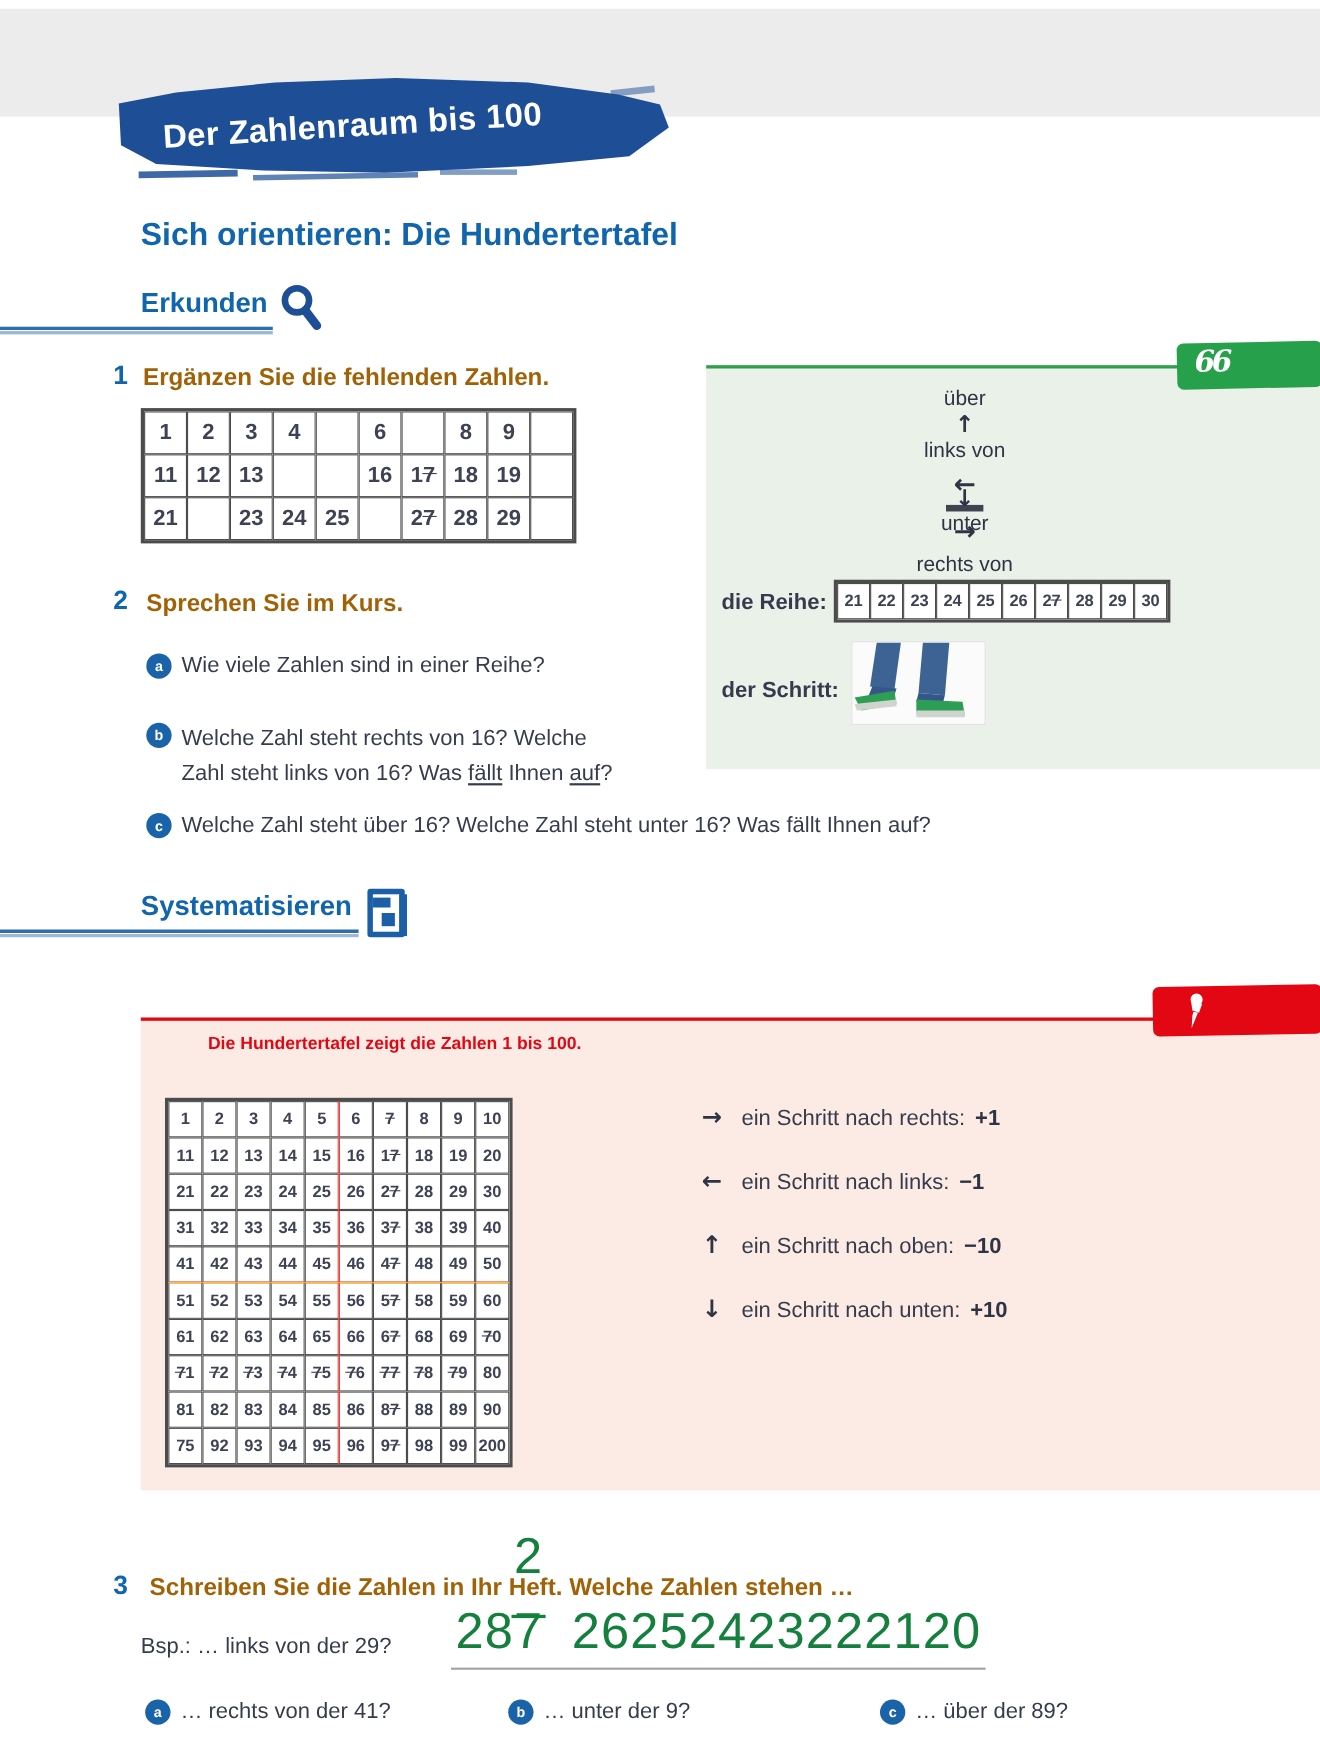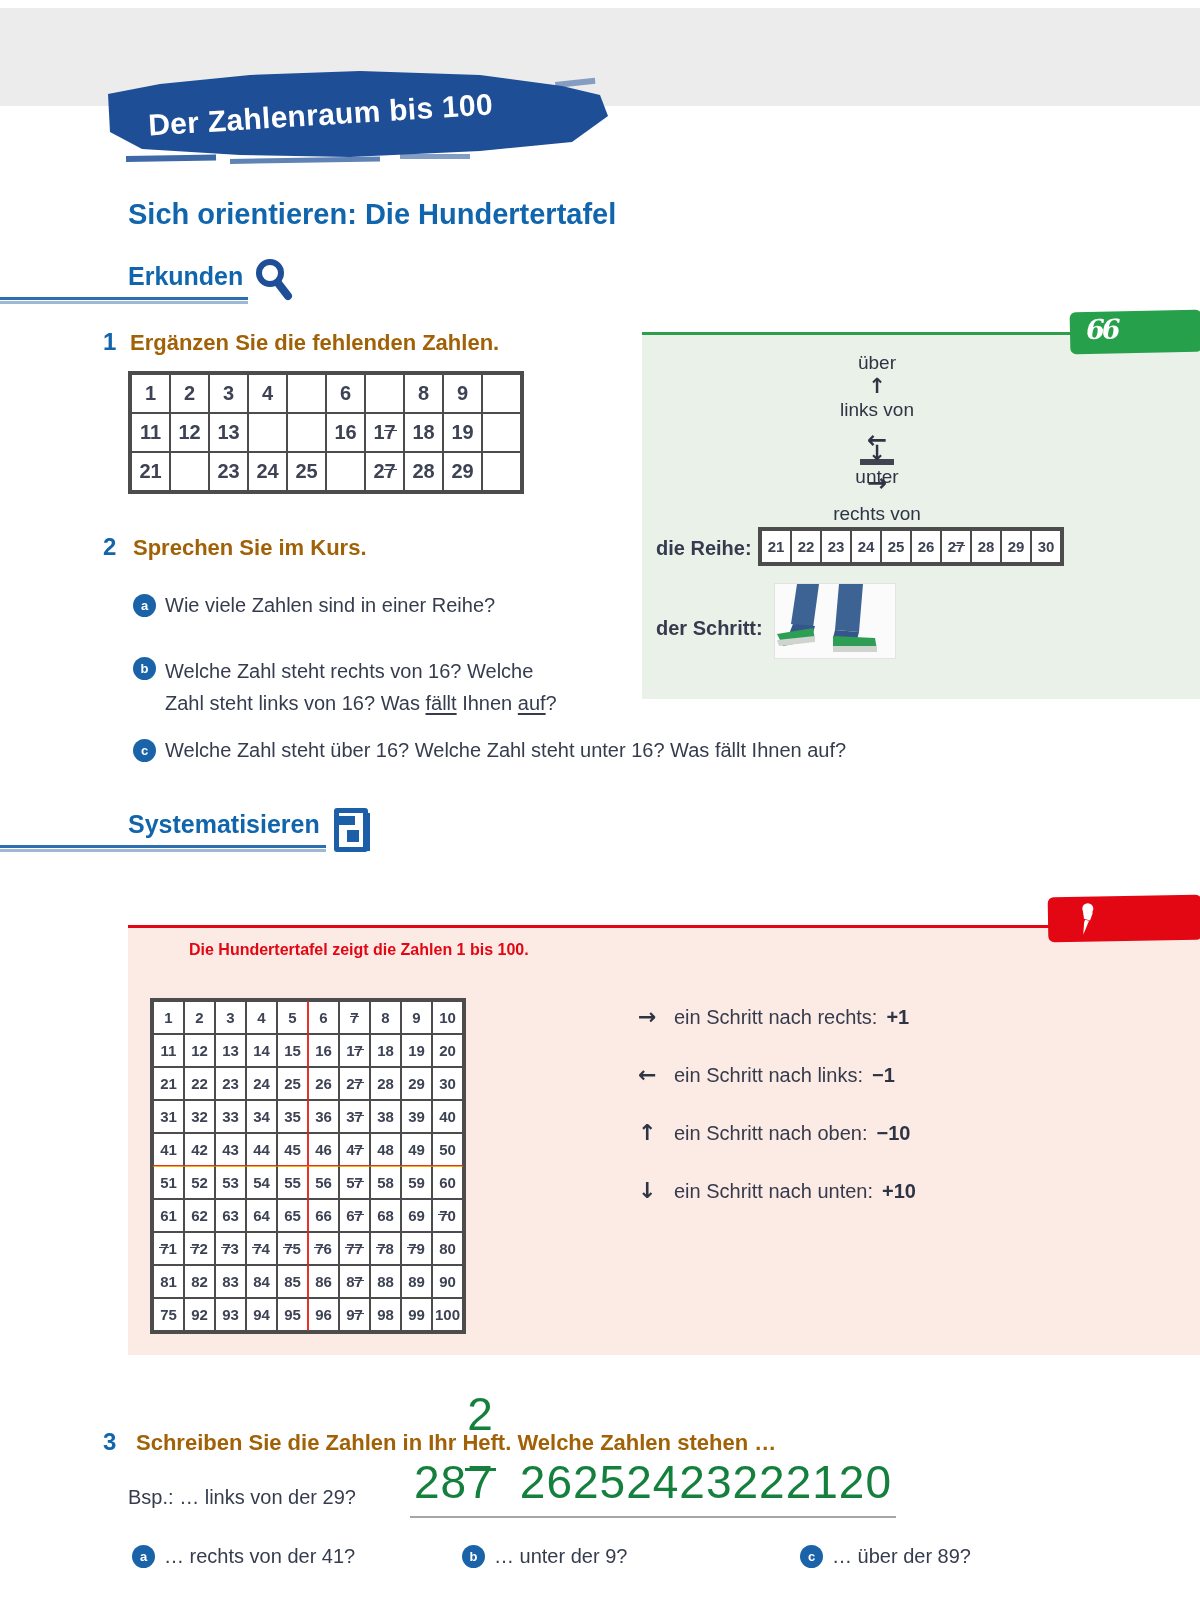--- a/index.html
+++ b/index.html
@@ -335,21 +335,21 @@
       <div class="cell">90</div>
       <div class="cell">75</div>
       <div class="cell">92</div>
       <div class="cell">93</div>
       <div class="cell">94</div>
       <div class="cell red-r">95</div>
       <div class="cell red-l">96</div>
       <div class="cell">9<span class="x7">7</span></div>
       <div class="cell">98</div>
       <div class="cell">99</div>
-      <div class="cell">100</div>
+      <div class="cell">200</div>
     </div>
 </div>
 <div class="abs" id="rules">
     <div class="rule">
       <span class="arr">→</span>
       <span class="rtext">ein Schritt nach rechts:</span>
       <span class="rval">+1</span>
     </div>
     <div class="rule">
       <span class="arr">←</span>

